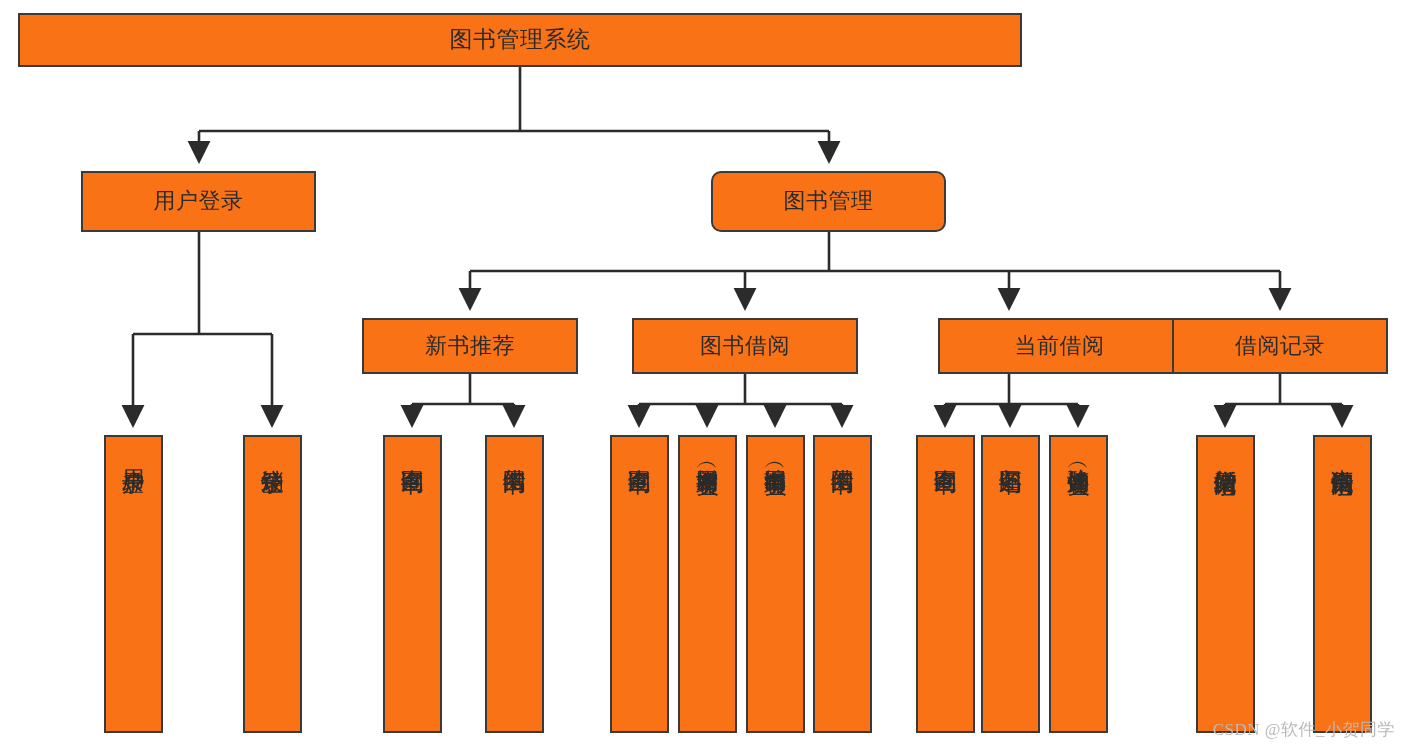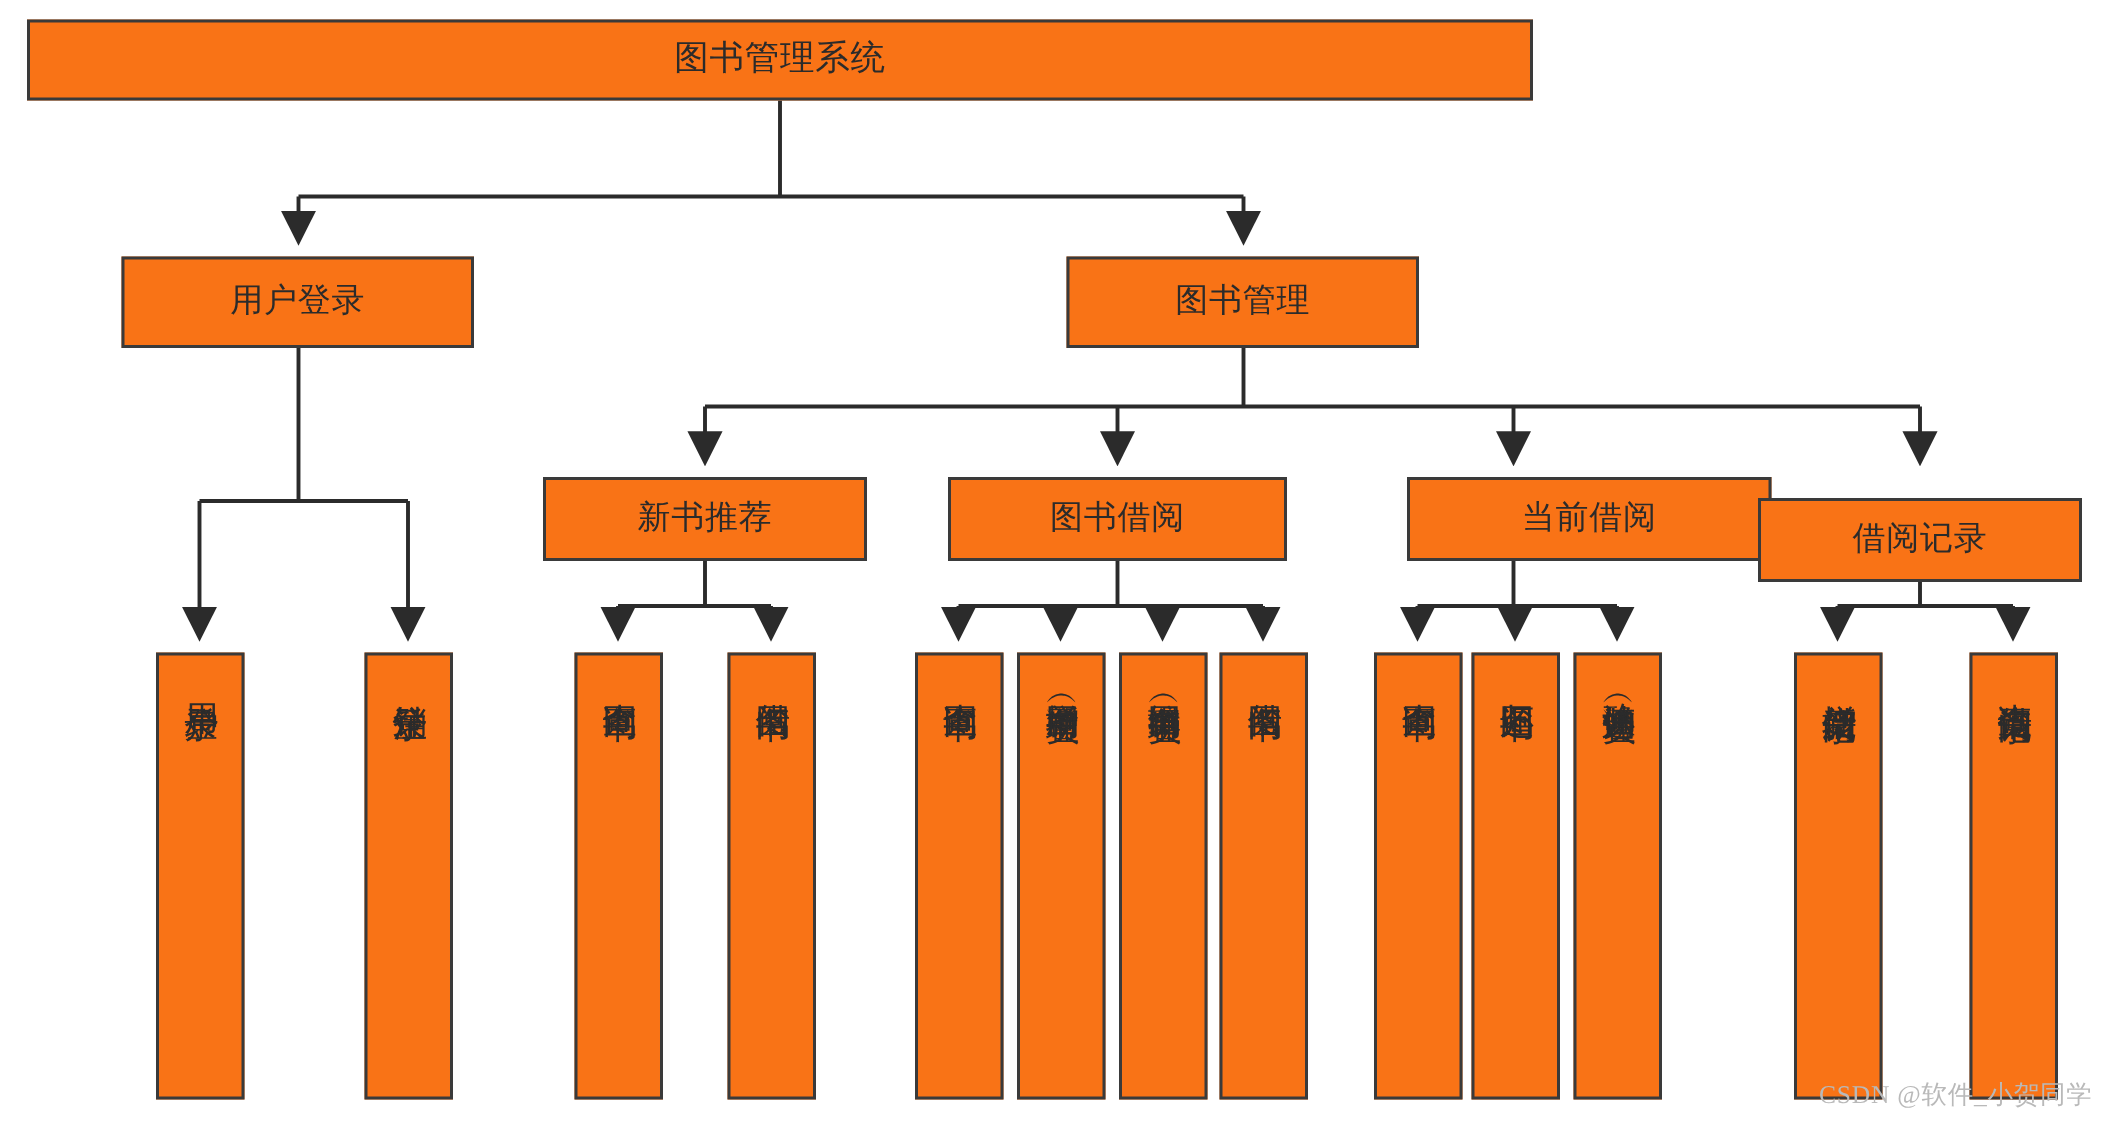--- a/index.html
+++ b/index.html
@@ -133,34 +133,34 @@
     </g>
   </svg>
 
   <div class="node h root" style="left:18px; top:13px; width:1004px; height:54px;">
     <span class="label">图书管理系统</span>
   </div>
 
   <div class="node h" style="left:81px; top:171px; width:235px; height:61px;">
     <span class="label">用户登录</span>
   </div>
-  <div class="node h" style="left:711px; top:171px; width:235px; height:61px;">
+  <div class="node h" style="left:711px; top:171px; width:235px; height:61px;border-radius:10px;">
     <span class="label">图书管理</span>
   </div>
 
   <div class="node h" style="left:632px; top:318px; width:226px; height:56px;">
     <span class="label">图书借阅</span>
   </div>
   <div class="node h" style="left:362px; top:318px; width:216px; height:56px;">
     <span class="label">新书推荐</span>
   </div>
   <div class="node h" style="left:902px; top:318px; width:243px; height:56px;margin-left:36px;">
     <span class="label">当前借阅</span>
   </div>
-  <div class="node h" style="left:1172px; top:332px; width:216px; height:56px;">
+  <div class="node h" style="left:1172px; top:318px; width:216px; height:56px;">
     <span class="label">借阅记录</span>
   </div>
 
   <div class="node v" style="left:104px; top:435px; width:59px; height:298px;">
     <span class="label">用户登录</span>
   </div>
   <div class="node v" style="left:243px; top:435px; width:59px; height:298px;">
     <span class="label">注销登录</span>
   </div>
 

